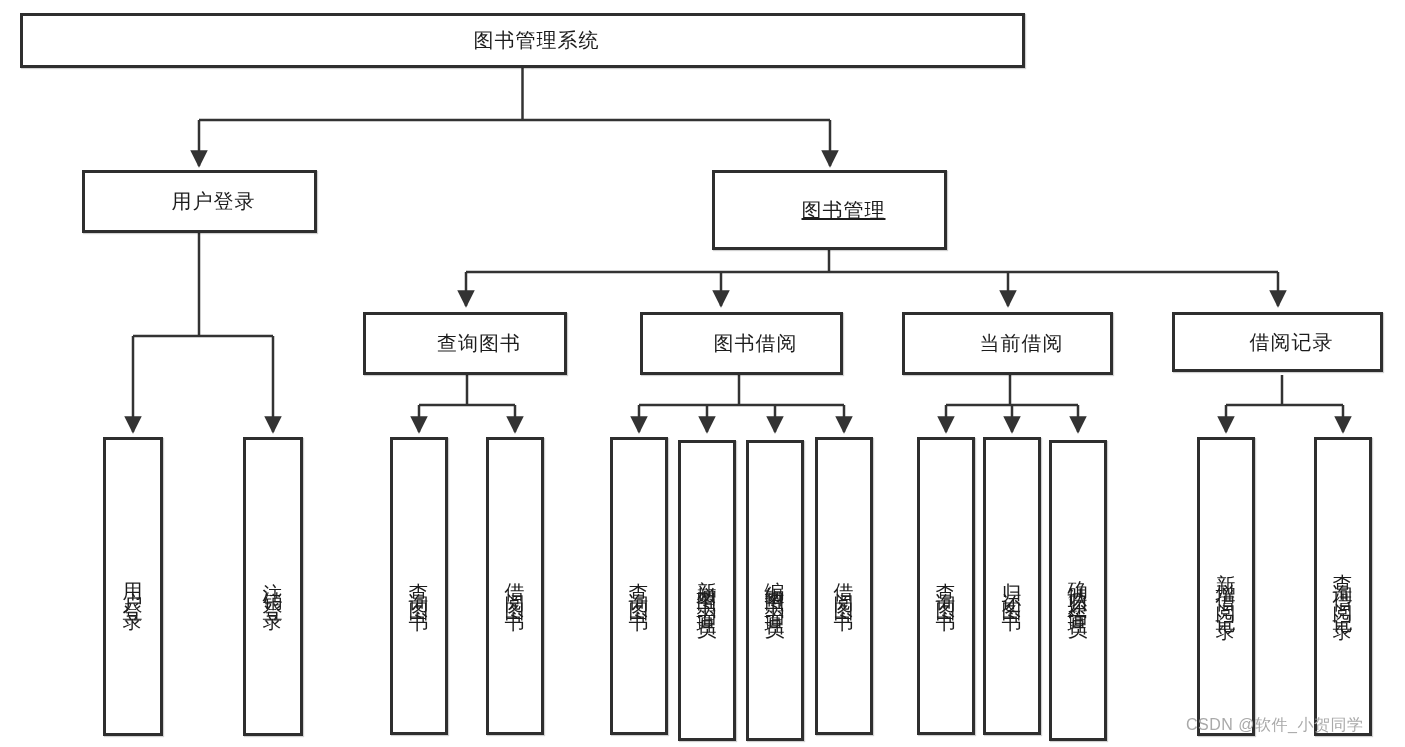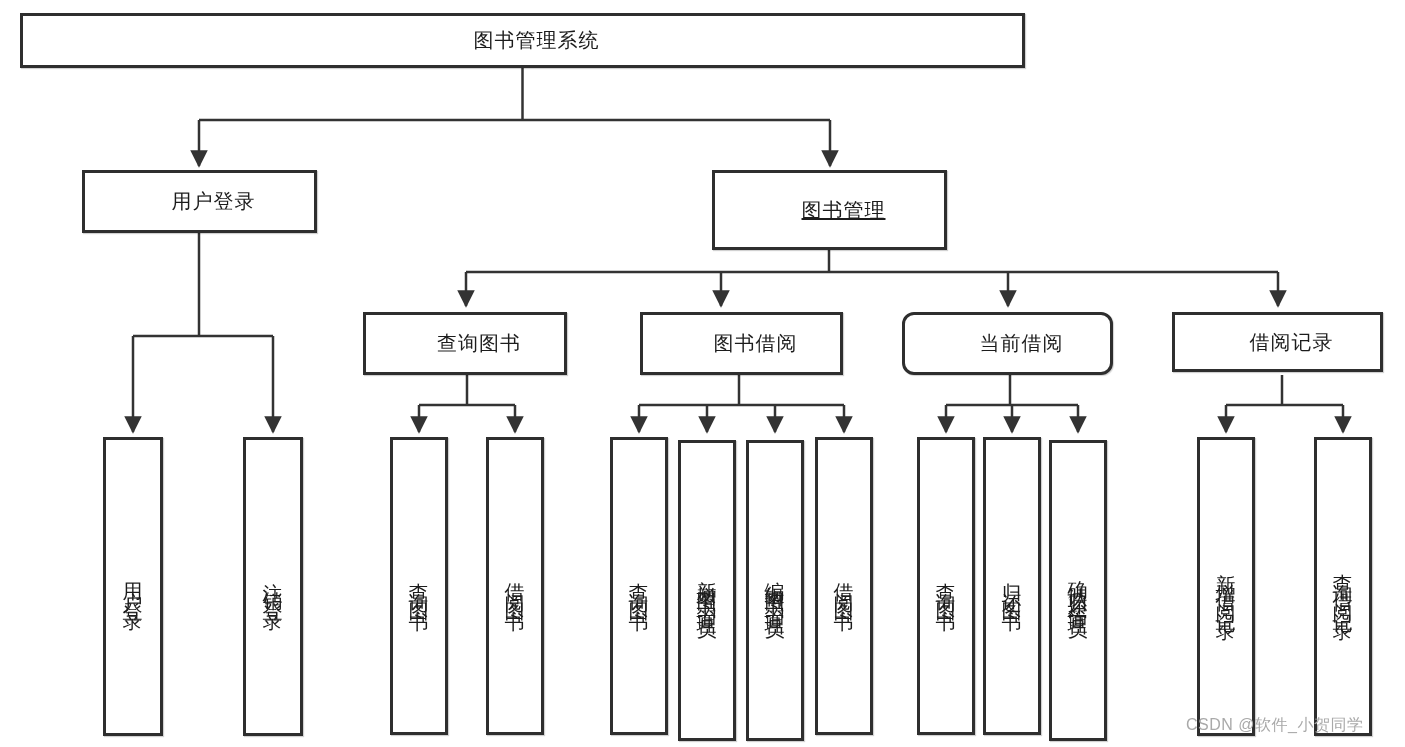--- a/index.html
+++ b/index.html
@@ -114,21 +114,21 @@
     </g>
   </svg>
 
   <div class="node h" style="left:20px; top:13px; width:1005px; height:55px;">图书管理系统</div>
 
   <div class="node h" style="left:82px; top:170px; width:235px; height:63px;">用户登录</div>
   <div class="node h" style="left:712px; top:170px; width:235px; height:80px;text-decoration:underline;">图书管理</div>
 
   <div class="node h" style="left:363px; top:312px; width:204px; height:63px;">查询图书</div>
   <div class="node h" style="left:620px; top:312px; width:203px; height:63px;margin-left:20px;">图书借阅</div>
-  <div class="node h" style="left:902px; top:312px; width:211px; height:63px;border-radius:12px;">当前借阅</div>
+  <div class="node h" style="left:902px; top:312px; width:211px; height:63px;">当前借阅</div>
   <div class="node h" style="left:1172px; top:312px; width:211px; height:60px;">借阅记录</div>
 
   <div class="node v" style="left:103px; top:437px; width:60px; height:299px;">用户登录</div>
   <div class="node v" style="left:243px; top:437px; width:60px; height:299px;">注销登录</div>
 
   <div class="node v" style="left:390px; top:437px; width:58px; height:298px;">查询图书</div>
   <div class="node v" style="left:486px; top:437px; width:58px; height:298px;">借阅图书</div>
 
   <div class="node v" style="left:610px; top:437px; width:58px; height:298px;">查询图书</div>
   <div class="node v admin" style="left:678px; top:440px; width:58px; height:301px;">新增图书（管理员）</div>

